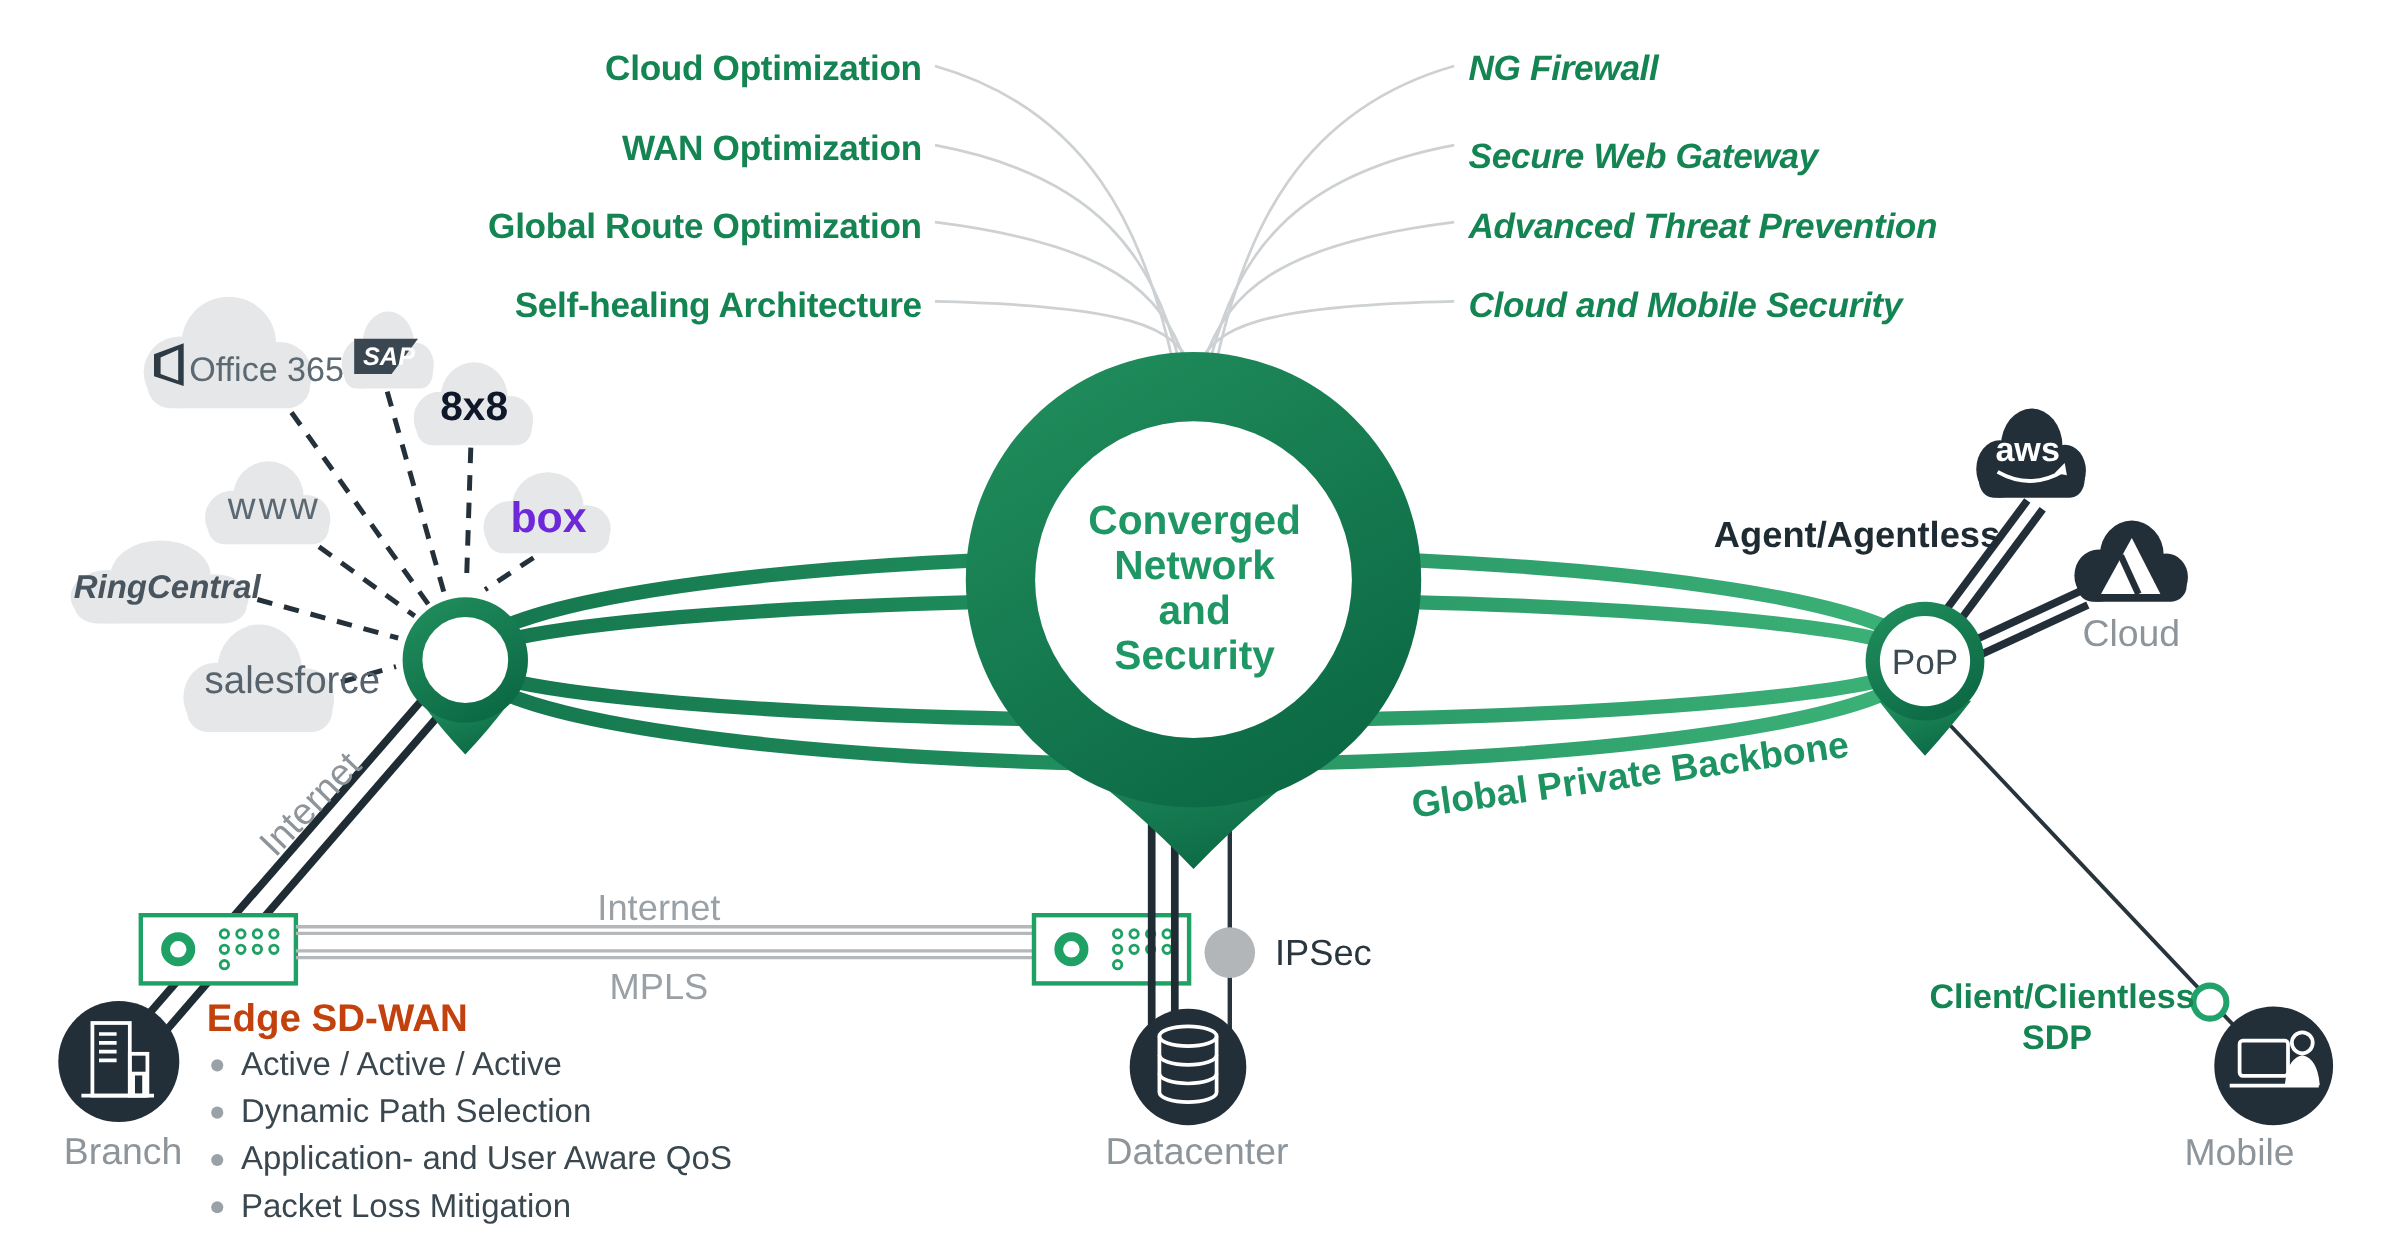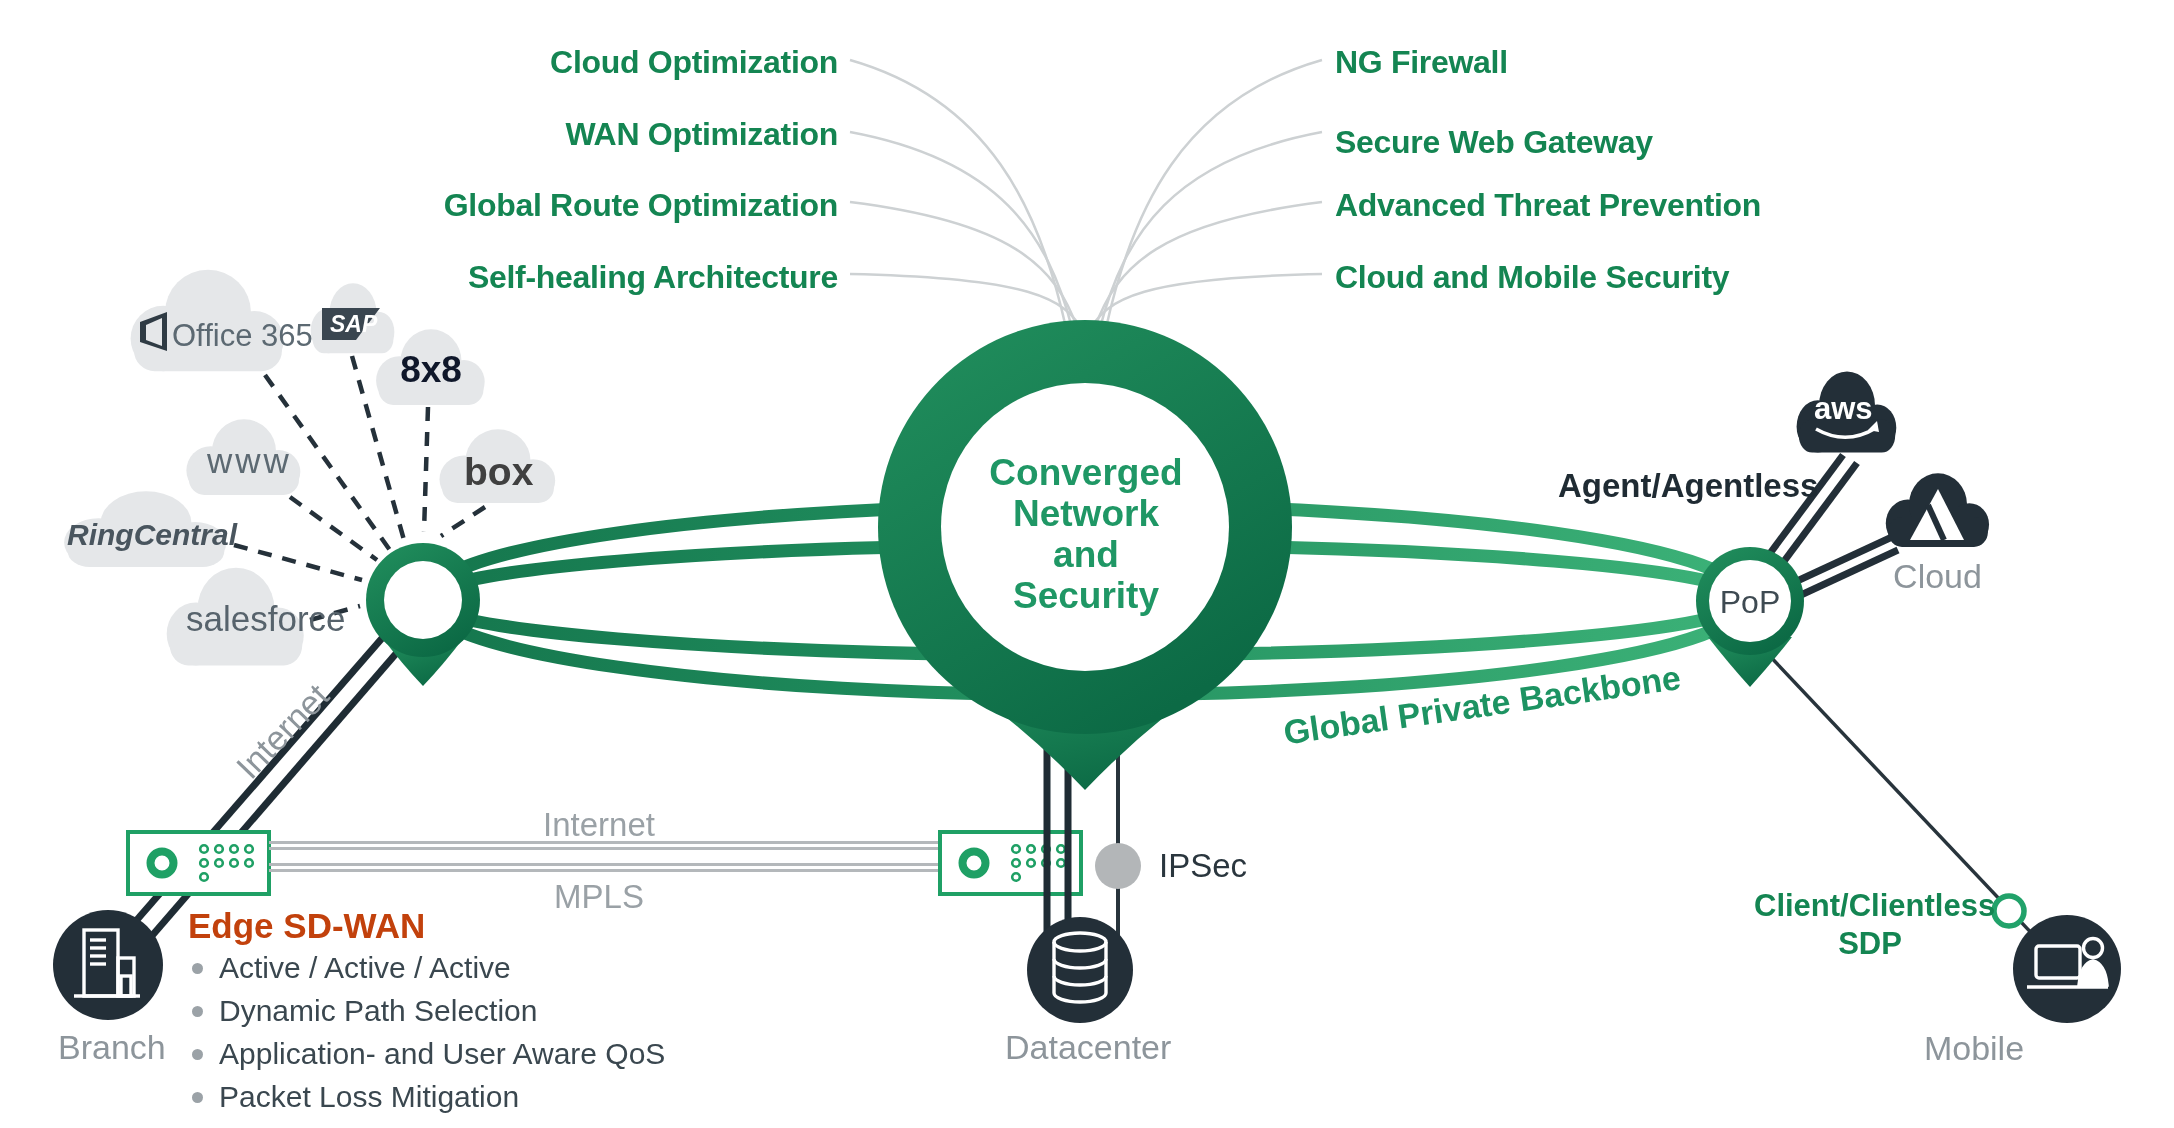--- a/index.html
+++ b/index.html
@@ -2,21 +2,21 @@
 <html><head>
 <meta charset="utf-8">
 <style>
   html,body{margin:0;padding:0;background:#ffffff;}
   #stage{position:relative;width:2174px;height:1128px;background:#ffffff;overflow:hidden;
          font-family:"Liberation Sans",sans-serif;}
   #diagram-svg{position:absolute;left:0;top:0;z-index:1;}
   .lbl{position:absolute;z-index:2;white-space:nowrap;}
   .feature{font-size:32px;font-weight:bold;color:#148552;letter-spacing:-0.3px;}
   .feat-left{left:438px;width:400px;text-align:right;}
-  .feat-right{left:1335px;}
+  .feat-right{left:1335px;font-style:italic;}
   .center-text{left:945px;top:452px;width:282px;text-align:center;z-index:2;}
   .center-line{font-size:37px;line-height:41px;font-weight:bold;color:#1F9765;}
   .backbone-lbl{left:1282px;top:688px;width:368px;text-align:center;font-size:34px;font-weight:bold;
                 color:#1D9362;transform:rotate(-8deg);}
   .gray-lbl{color:#8D959B;font-size:34px;}
   .link-lbl{color:#9AA1A6;font-size:33px;}
   .logo{color:#5C6972;}
   .sdp-lbl{left:1754px;top:887px;width:232px;text-align:center;font-size:31px;font-weight:bold;
            color:#148552;line-height:38px;}
   .bullet-row{position:absolute;left:192px;display:flex;align-items:center;z-index:2;}
@@ -231,33 +231,33 @@
   <div class="center-line">and</div>
   <div class="center-line">Security</div>
 </div>
 
 <div class="lbl backbone-lbl">Global Private Backbone</div>
 
 <div class="lbl logo" style="left:172px;top:318px;font-size:31px">Office 365</div>
 <div class="lbl" style="left:330px;top:311px;font-size:23px;font-weight:bold;font-style:italic;color:#ffffff">SAP</div>
 <div class="lbl" style="left:395px;top:349px;width:72px;text-align:center;font-size:37px;font-weight:bold;color:#0f172a">8x8</div>
 <div class="lbl logo" style="left:207px;top:441px;font-size:35px;letter-spacing:3px">www</div>
-<div class="lbl" style="left:464px;top:450px;font-size:39px;font-weight:bold;color:#404040">box</div>
+<div class="lbl" style="left:464px;top:450px;font-size:39px;font-weight:bold;color:#6d28d9">box</div>
 <div class="lbl" style="left:67px;top:518px;font-size:30px;font-weight:bold;font-style:italic;color:#49555E">RingCentral</div>
 <div class="lbl" style="left:186px;top:599px;font-size:35px;color:#57636C">salesforce</div>
 
 <div class="lbl" style="left:1558px;top:467px;font-size:33px;font-weight:bold;color:#1F2B33">Agent/Agentless</div>
 <div class="lbl" style="left:1814px;top:391px;width:66px;text-align:left;font-size:31px;font-weight:bold;color:#ffffff">aws</div>
 <div class="lbl gray-lbl" style="left:1880px;top:557px;width:115px;text-align:center">Cloud</div>
 <div class="lbl" style="left:1710px;top:584px;width:80px;text-align:center;font-size:32px;color:#3E4A52">PoP</div>
 <div class="lbl sdp-lbl">
   <div>Client/Clientless</div>
   <div>SDP</div>
 </div>
-<div class="lbl gray-lbl" style="left:1919px;top:1029px;width:110px;text-align:center">Mobile</div>
+<div class="lbl gray-lbl" style="left:1976px;top:1029px;width:110px;text-align:right">Mobile</div>
 
 <div class="lbl gray-lbl" style="left:58px;top:1028px">Branch</div>
 <div class="lbl gray-lbl" style="left:225px;top:712px;transform:rotate(-46deg)">Internet</div>
 <div class="lbl link-lbl" style="left:538px;top:806px;width:122px;text-align:center">Internet</div>
 <div class="lbl link-lbl" style="left:538px;top:878px;width:122px;text-align:center">MPLS</div>
 <div class="lbl" style="left:1159px;top:847px;font-size:33px;color:#2A363E">IPSec</div>
 <div class="lbl gray-lbl" style="left:1005px;top:1028px;width:152px;text-align:center">Datacenter</div>
 
 <div class="lbl" style="left:188px;top:906px;font-size:35px;font-weight:bold;color:#c2410c">Edge SD-WAN</div>
 <div class="bullet-row" style="top:951px">

